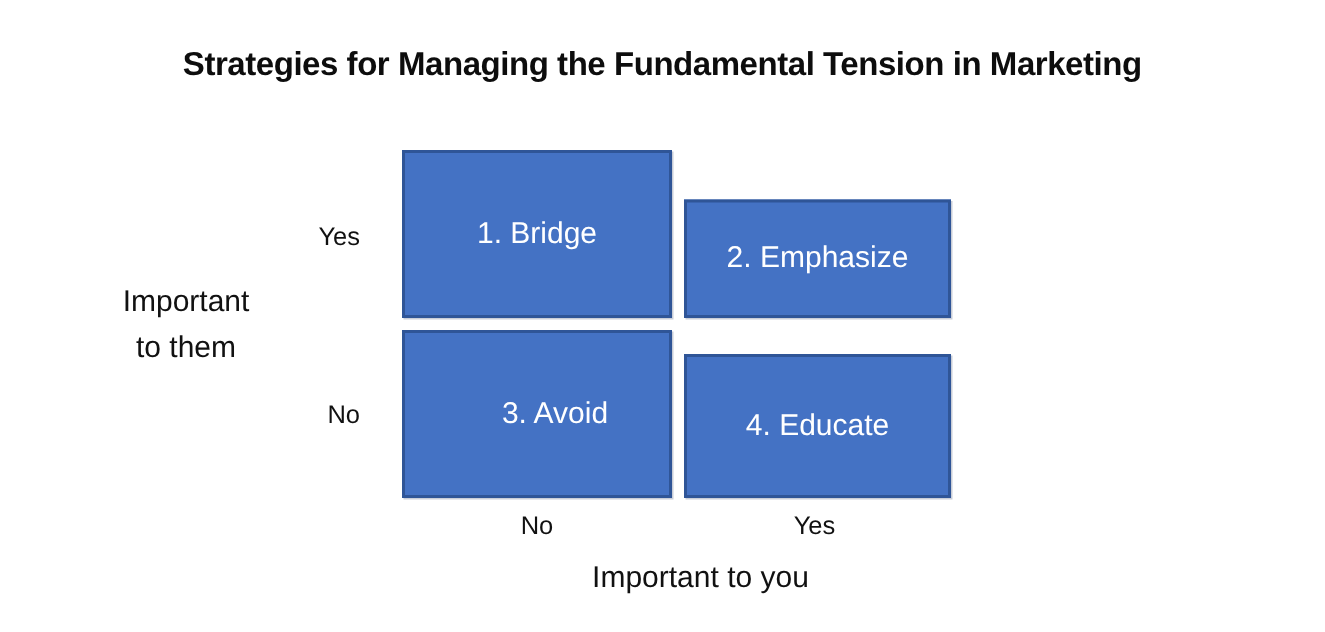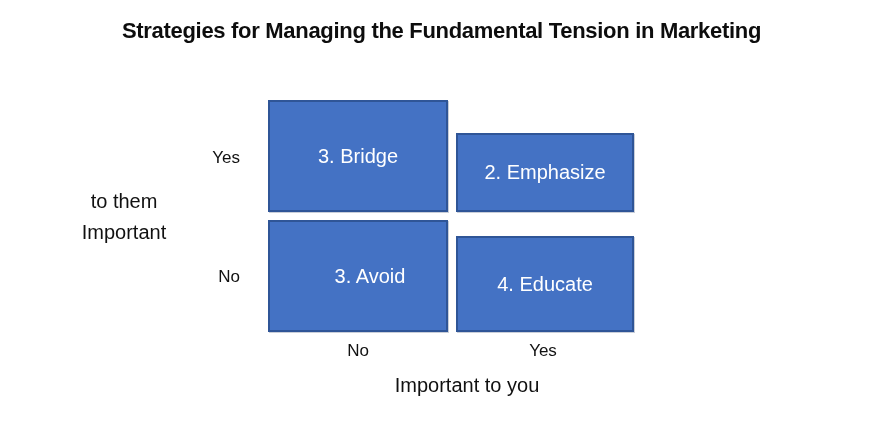--- a/index.html
+++ b/index.html
@@ -11,21 +11,21 @@
     position: relative;
     width: 883px;
     height: 421px;
     background: #ffffff;
     font-family: "Liberation Sans", sans-serif;
     color: #111111;
     overflow: hidden;
   }
   .title {
     position: absolute;
-    top: 18px;
+    top: 30px;
     left: 0;
     width: 100%;
     margin: 0;
     text-align: center;
     font-size: 22px;
     font-weight: bold;
     letter-spacing: -0.3px;
     color: #0d0d0d;
   }
   .grid {
@@ -85,29 +85,29 @@
   }
 </style>
 </head>
 <body>
 
 <div class="canvas">
 
   <h1 class="title">Strategies for Managing the Fundamental Tension in Marketing</h1>
 
   <div class="y-axis-title">
+    <div>Important</div>
     <div>to them</div>
-    <div>Important</div>
   </div>
 
   <div class="y-tick y-tick-yes">Yes</div>
   <div class="y-tick y-tick-no">No</div>
 
   <div class="grid">
-    <div class="cell" style="background: rgb(68, 114, 196); border-color: rgb(47, 85, 151); color: rgb(255, 255, 255);">3. Bridge</div>
+    <div class="cell" style="background: rgb(68, 114, 196); border-color: rgb(47, 85, 151); color: rgb(255, 255, 255);">1. Bridge</div>
     <div class="cell" style="background: rgb(68, 114, 196); border-color: rgb(47, 85, 151); color: rgb(255, 255, 255); margin-top: 33px;">2. Emphasize</div>
     <div class="cell" style="background: rgb(68, 114, 196); border-color: rgb(47, 85, 151); color: rgb(255, 255, 255); padding-left: 24px;">3. Avoid</div>
     <div class="cell" style="background: rgb(68, 114, 196); border-color: rgb(47, 85, 151); color: rgb(255, 255, 255); margin-top: 16px;">4. Educate</div>
   </div>
 
   <div class="x-tick x-tick-no">No</div>
   <div class="x-tick x-tick-yes">Yes</div>
 
   <div class="x-axis-title">Important to you</div>
 

